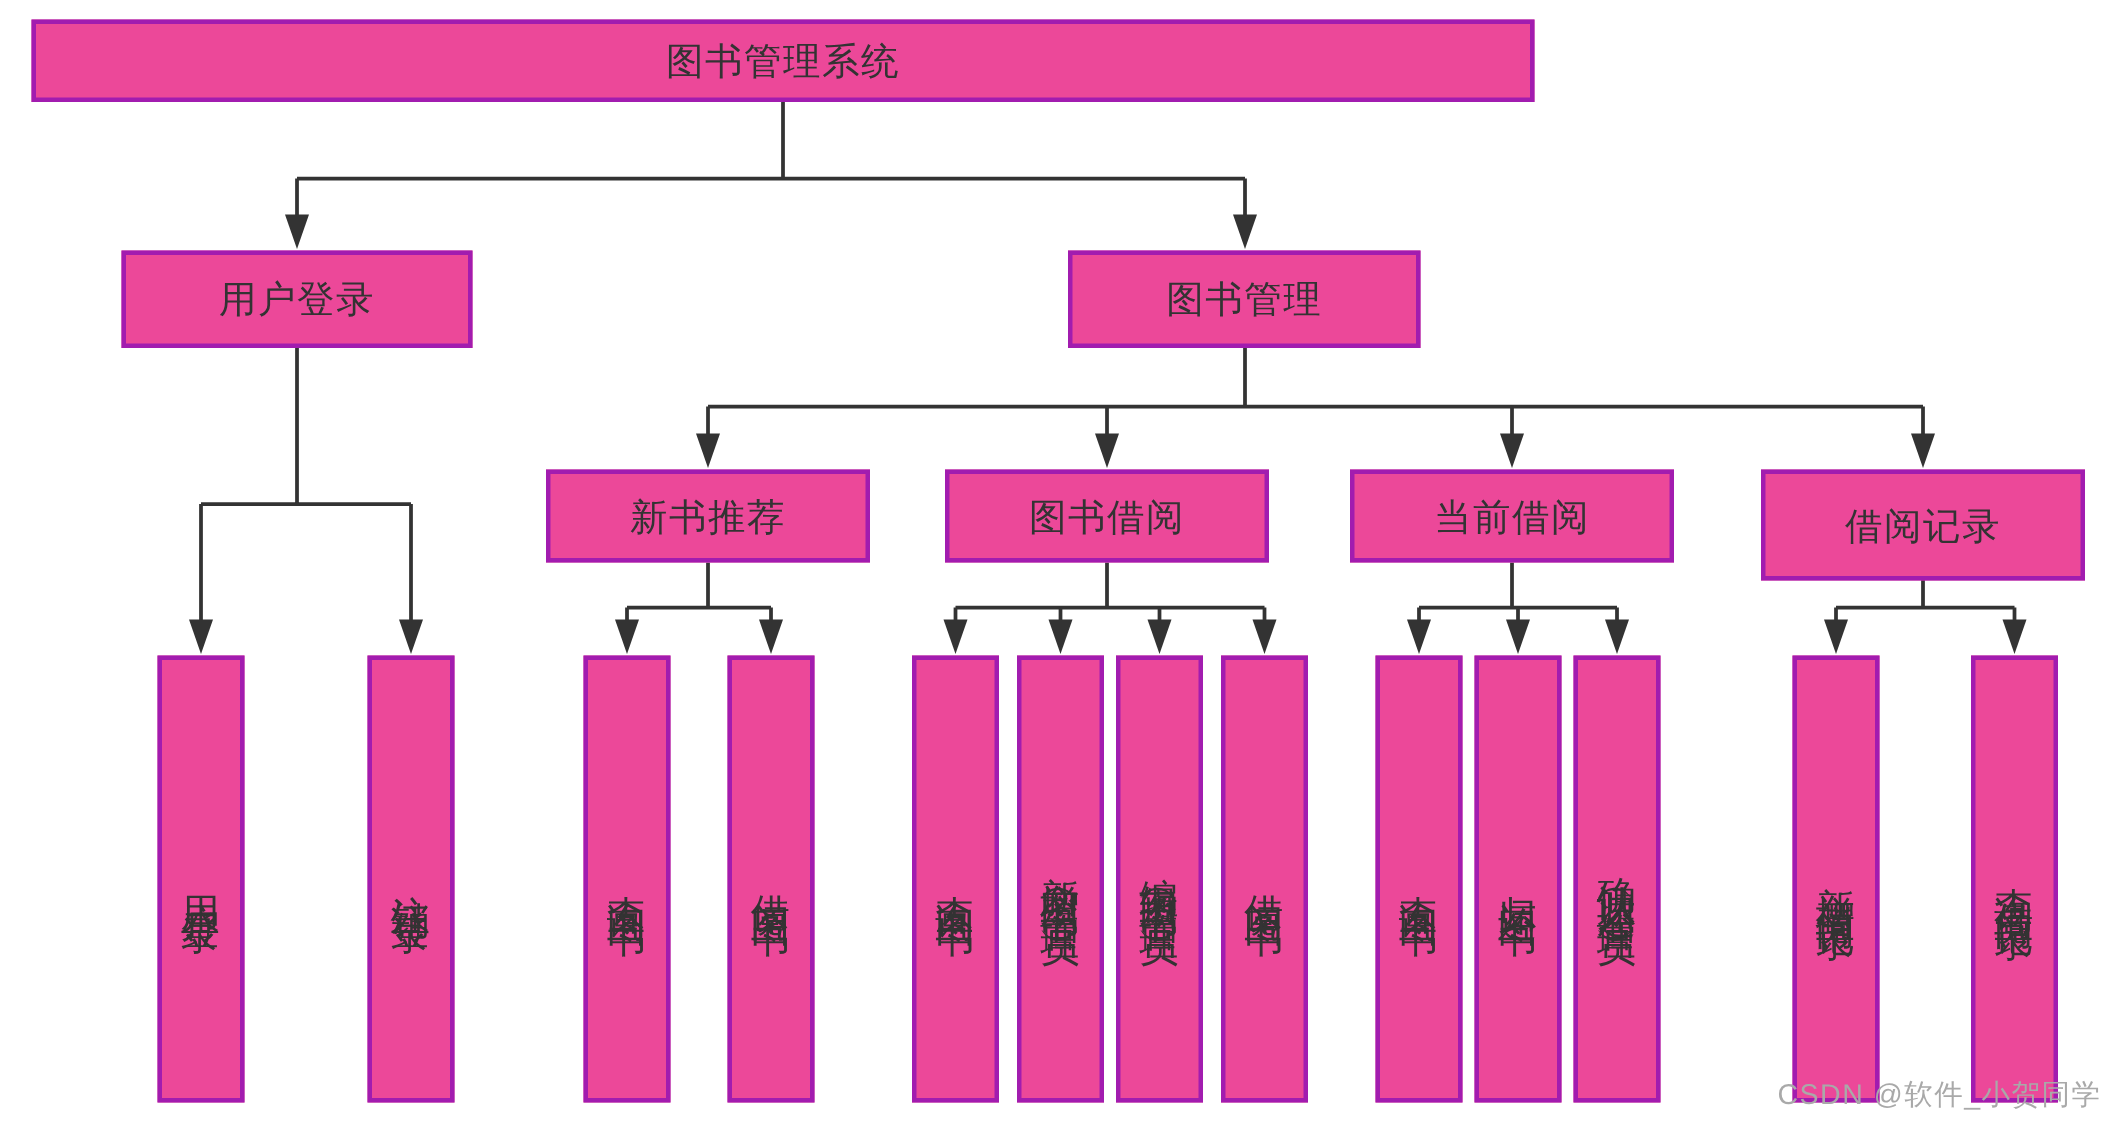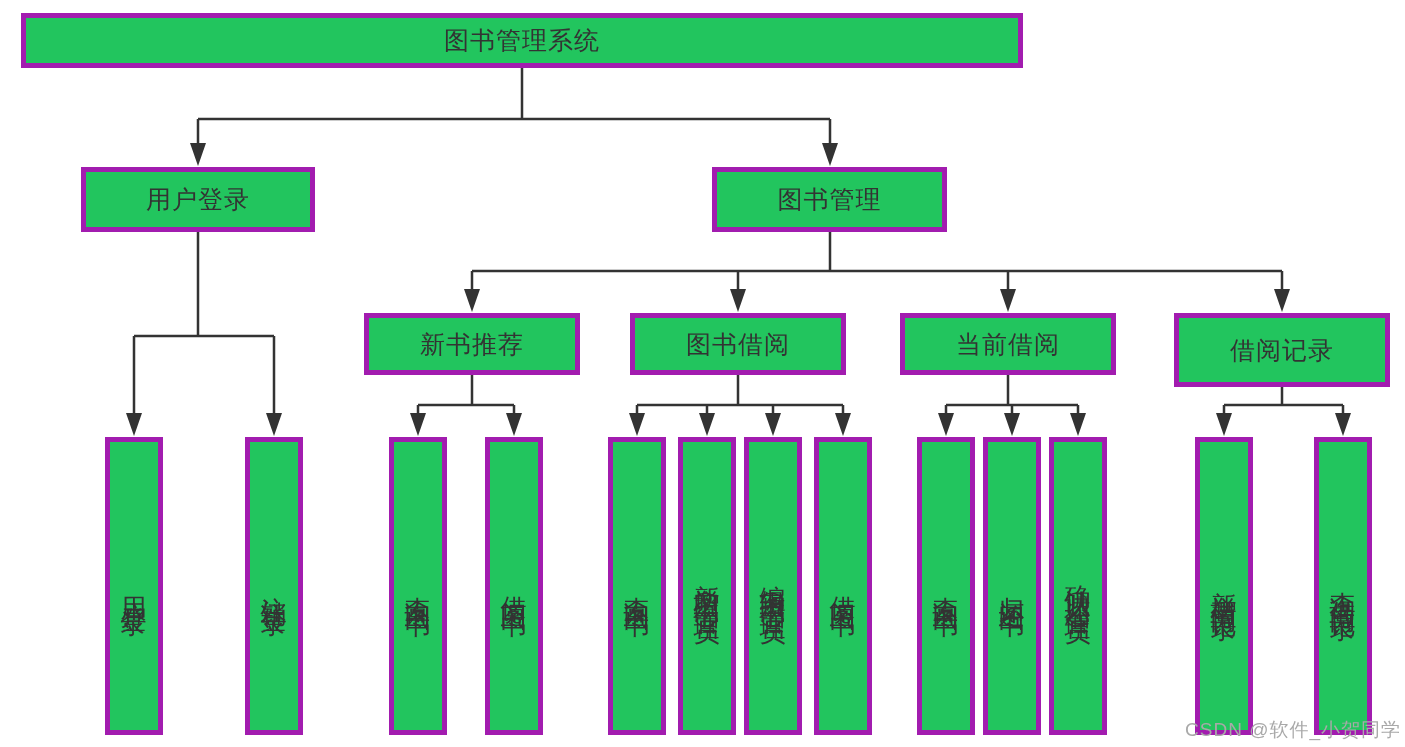--- a/index.html
+++ b/index.html
@@ -10,22 +10,22 @@
     font-family:"Liberation Sans", sans-serif;
     overflow:hidden;
   }
   #wires {
     position:absolute; left:0; top:0; width:1405px; height:747px;
     z-index:1;
   }
   .box {
     position:absolute;
     box-sizing:border-box;
-    background:#22c55e;
-    border:5px solid #a21caf;
+    background:#ec4899;
+    border:3px solid #a21caf;
     display:flex; align-items:center; justify-content:center;
     color:#333333;
     z-index:2;
     text-align:right;
   }
   .hlabel {
     font-size:25px;
     letter-spacing:1px;
     color:#333333;
     white-space:nowrap;

